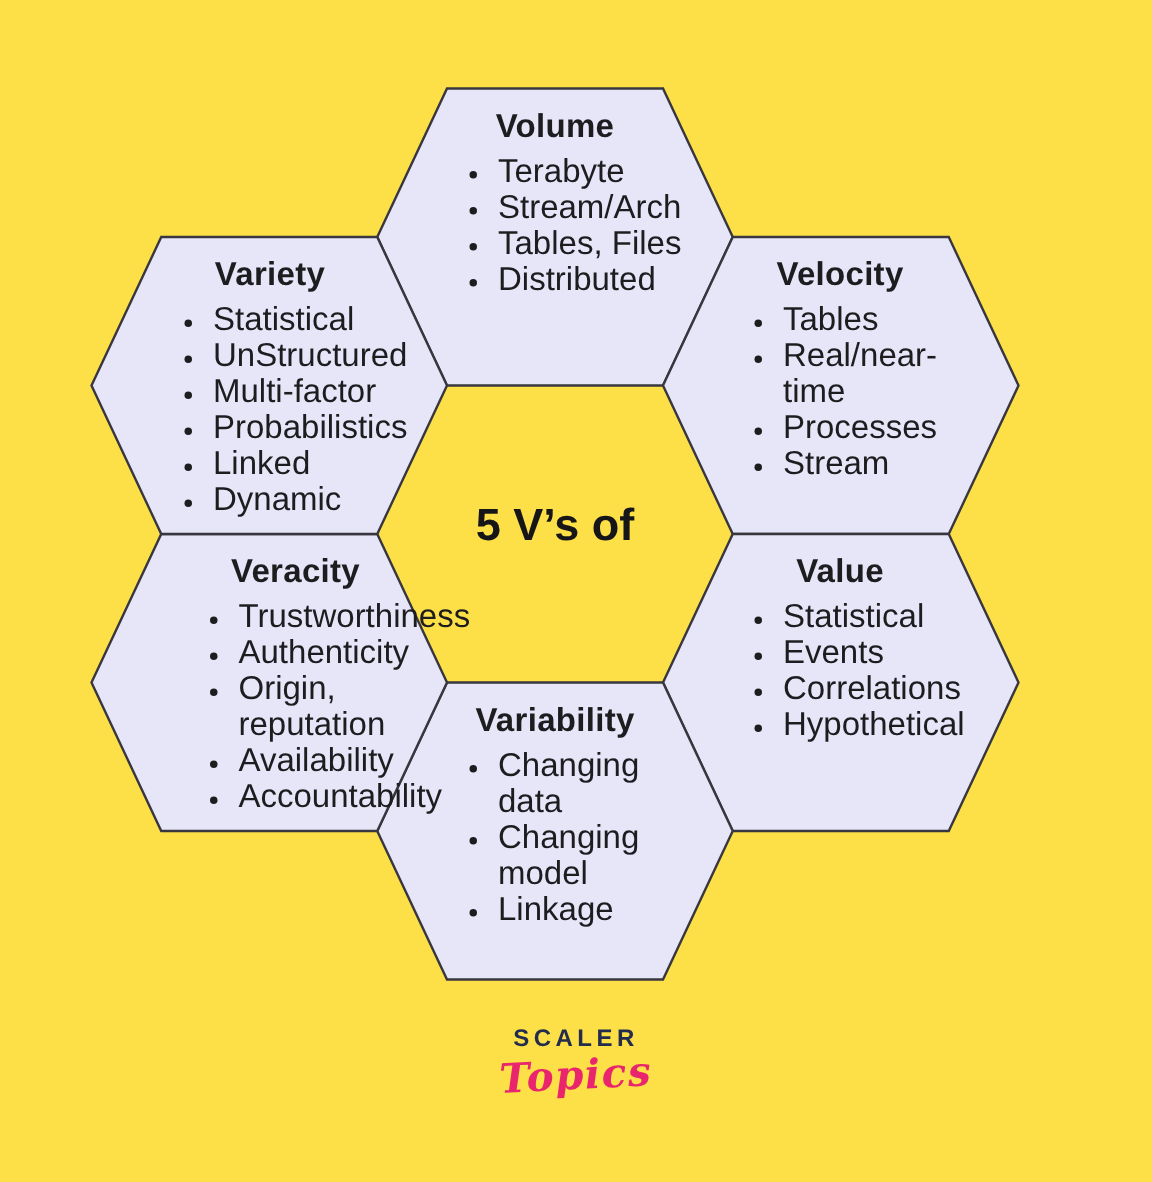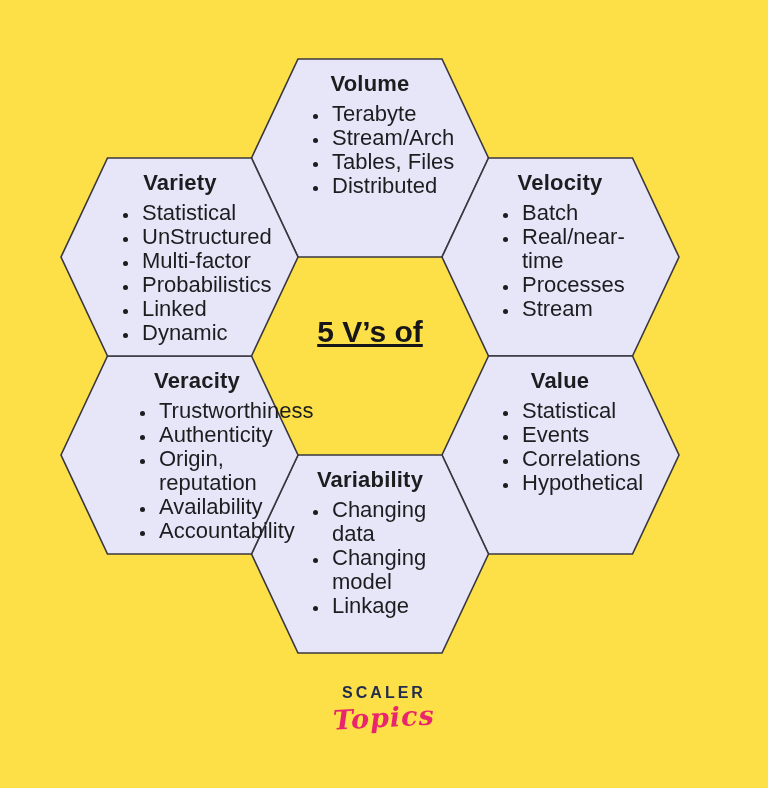--- a/index.html
+++ b/index.html
@@ -46,28 +46,27 @@
   .pos-volume      { left: 270px; top: 70px;  }
   .pos-velocity    { left: 460px; top: 169px; }
   .pos-value       { left: 460px; top: 367px; }
   .pos-variability { left: 270px; top: 466px; }
   .pos-veracity    { left: 97px;  top: 367px; }
   .pos-variety     { left: 80px;  top: 169px; }
 
   .center-title {
     position: absolute;
     left: 270px;
-    top: 312px;
+    top: 331px;
     width: 200px;
     text-align: center;
     font-size: 30px;
     line-height: 40px;
     font-weight: bold;
     color: #161618;
-    text-decoration: underline;
   }
   .footer-logo {
     position: absolute;
     left: 0;
     top: 684px;
     width: 768px;
     text-align: center;
   }
   .brand-primary {
     display: block;
@@ -110,21 +109,21 @@
       <li>Terabyte</li>
       <li>Stream/Arch</li>
       <li>Tables, Files</li>
       <li>Distributed</li>
     </ul>
   </div>
 
   <div class="hex-content pos-velocity">
     <h2>Velocity</h2>
     <ul>
-      <li>Batch</li>
+      <li>Tables</li>
       <li>Real/near-time</li>
       <li>Processes</li>
       <li>Stream</li>
     </ul>
   </div>
 
   <div class="hex-content pos-variability">
     <h2>Variability</h2>
     <ul>
       <li>Changing data</li>

